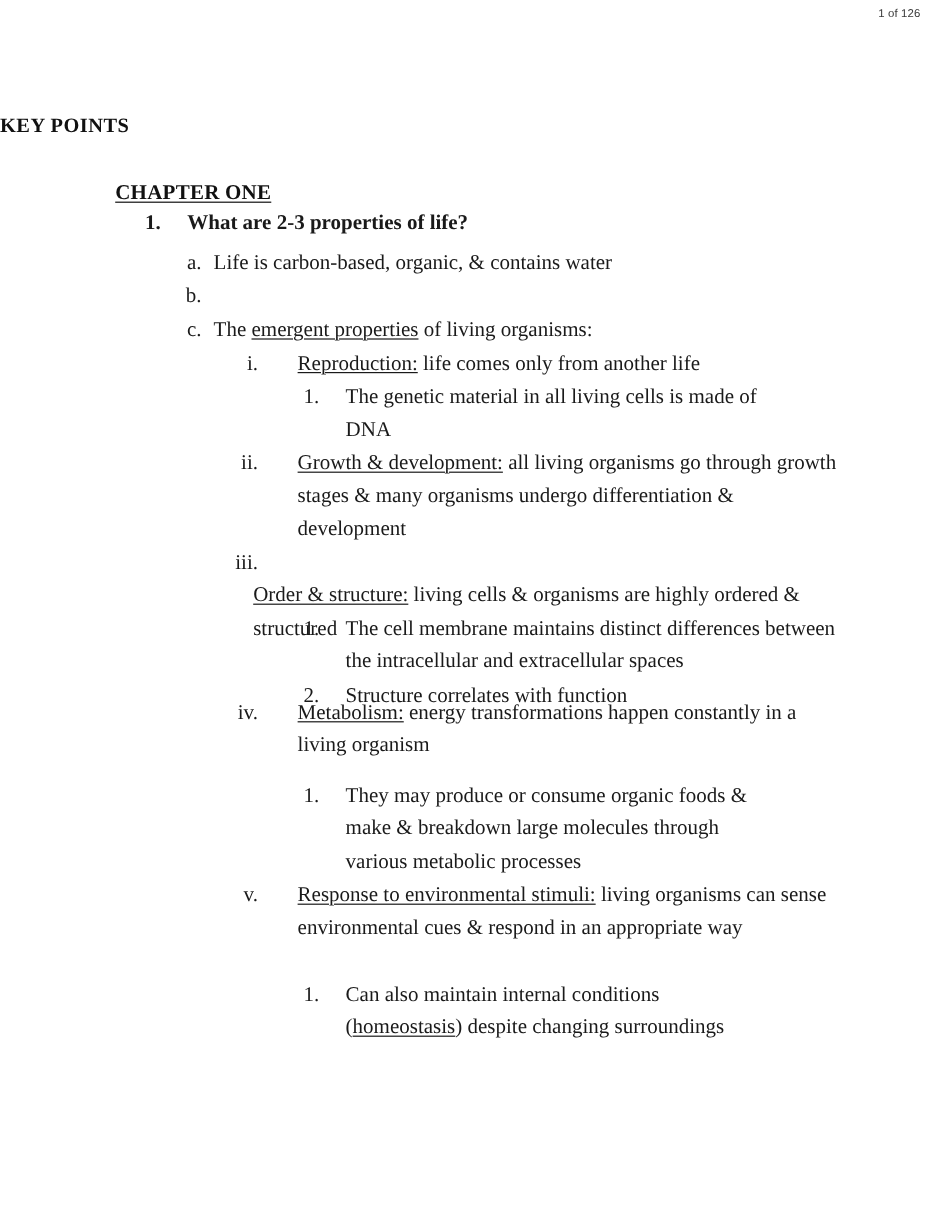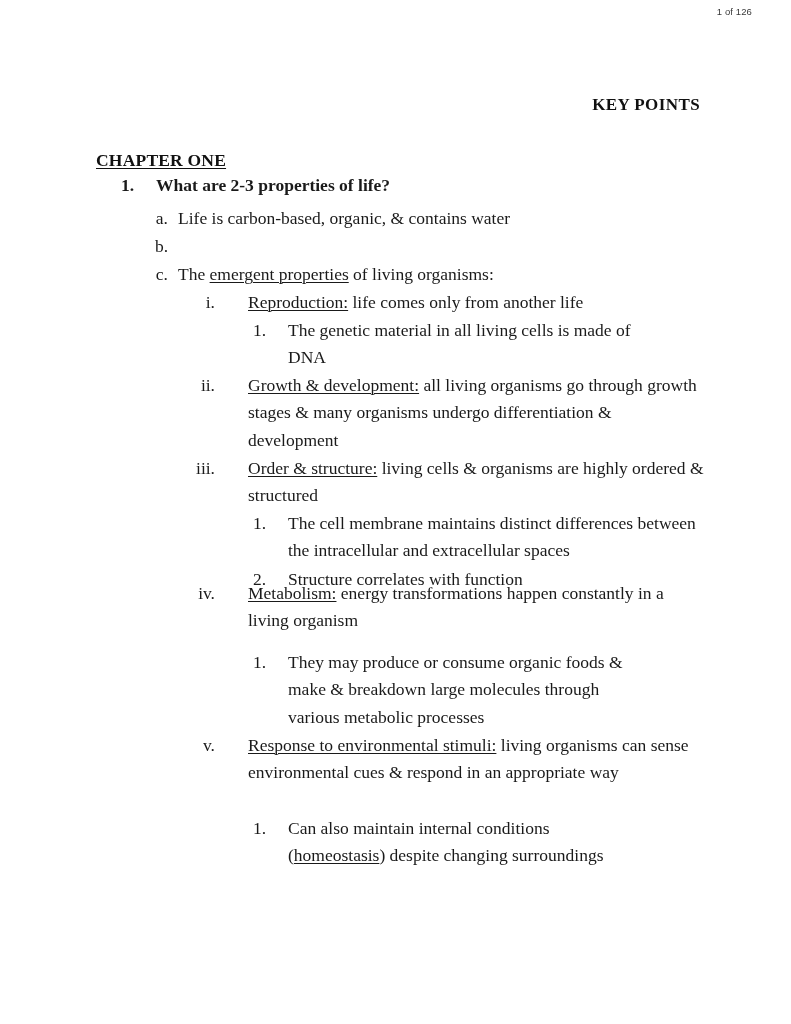--- a/index.html
+++ b/index.html
@@ -14,42 +14,42 @@
     overflow: hidden;
     font-family: "Liberation Serif", "DejaVu Serif", serif;
     color: #1a1a1a;
     -webkit-font-smoothing: antialiased;
   }
 
   
   .page-indicator {
     position: absolute;
     top: 6px;
-    right: 39px;
+    right: 24px;
     font-family: "Liberation Sans", "DejaVu Sans", sans-serif;
     font-size: 9.5px;
     color: #3a3a3a;
     letter-spacing: 0.1px;
     white-space: nowrap;
   }
 
   
   .doc {
     position: absolute;
     left: 0;
     top: 0;
     width: 791px;
   }
 
   .doc-title {
     position: absolute;
     top: 95px;
     left: 0;
     width: 700px;
-    text-align: right;
+    text-align: left;
     font-weight: bold;
     font-size: 17px;
     letter-spacing: 0.4px;
     color: #111;
   }
 
   .chapter-heading {
     position: absolute;
     top: 150px;
     left: 96px;
@@ -155,21 +155,21 @@
   <div class="row lvl4" style="top:317px; width:420px;">
     <span class="marker">1.</span>
     <span class="text">The genetic material in all living cells is made of DNA</span>
   </div>
 
   <div class="row lvl3" style="top:372px;">
     <span class="marker">ii.</span>
     <span class="text"><u class="term">Growth &amp; development:</u><span> all living organisms go through growth stages &amp; many organisms undergo differentiation &amp; development</span></span>
   </div>
 
-  <div class="row lvl3" style="top:455px;">
+  <div class="row lvl3" style="top:455px;flex-direction:column;">
     <span class="marker">iii.</span>
     <span class="text"><u class="term">Order &amp; structure:</u><span> living cells &amp; organisms are highly ordered &amp; structured</span></span>
   </div>
 
   <div class="row lvl4" style="top:510px; width:448px;">
     <span class="marker">1.</span>
     <span class="text">The cell membrane maintains distinct differences between the intracellular and extracellular spaces</span>
   </div>
 
   <div class="row lvl4" style="top:566px;">

